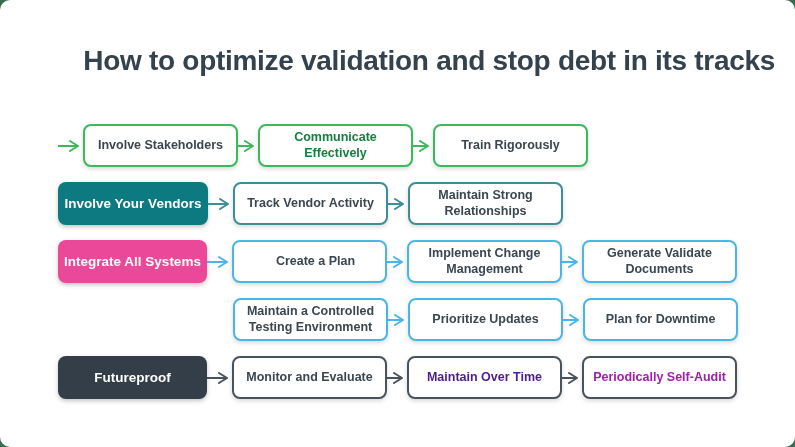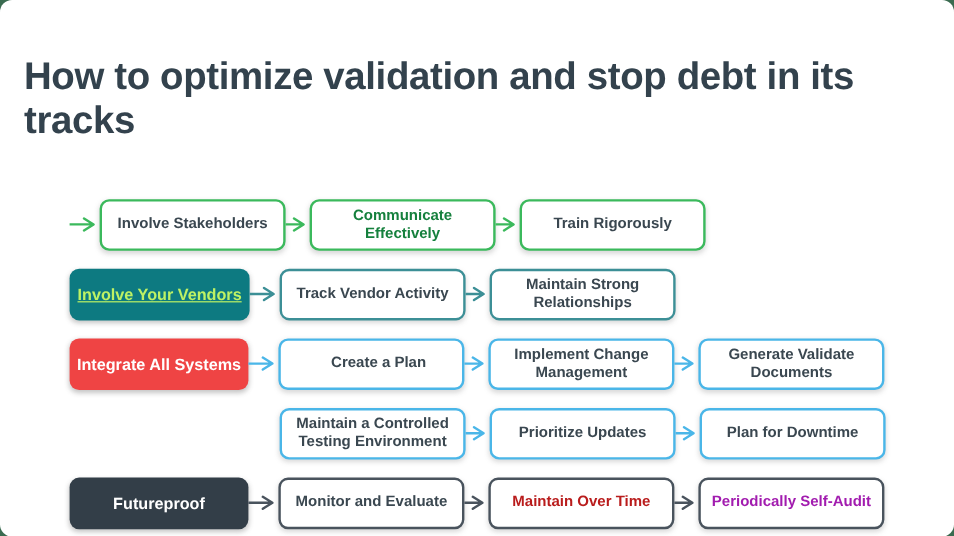--- a/index.html
+++ b/index.html
@@ -4,21 +4,21 @@
 <style>
   html,body{margin:0;padding:0;}
   body{
     width:795px;height:447px;position:relative;overflow:hidden;
     font-family:"Liberation Sans",sans-serif;
   }
   .card{
     position:absolute;inset:0;border-radius:10px;overflow:hidden;
   }
   .title{
-    text-align:left;margin:45px 20px 0;font-size:32px;font-weight:700;
+    text-align:right;margin:45px 20px 0;font-size:28px;font-weight:700;
     letter-spacing:-0.3px;line-height:1.15;
   }
   .flow{margin-top:47px;padding:0 58px;}
   .row{display:flex;align-items:stretch;height:43px;margin-bottom:15px;}
   .row:last-child{margin-top:3px;}
   .hdr{
     width:150px;border-radius:8px;font-weight:700;font-size:13.5px;
     display:flex;align-items:center;justify-content:center;text-align:center;
     box-shadow:0 2px 4px rgba(60,60,60,.30);box-sizing:border-box;padding:2px 6px;
   }
@@ -52,36 +52,36 @@
         </span>
         <div class="box" style="border-color: rgb(59, 185, 92); color: #15803d;">Communicate Effectively</div>
         <span class="acell s">
           <svg width="20" height="14" viewBox="0 0 20 14">
             <path d="M0 7 H13 M7 2 L15 7 L7 12" fill="none" stroke="#3BB95C" stroke-width="2" stroke-linecap="round" stroke-linejoin="round"></path>
           </svg>
         </span>
         <div class="box" style="border-color: rgb(59, 185, 92); color: rgb(58, 71, 80);">Train Rigorously</div>
       </div>
       <div class="row">
-        <div class="hdr" style="background: rgb(13, 122, 129); color: #bef264; text-decoration: underline;">Involve Your Vendors</div>
+        <div class="hdr" style="background: rgb(13, 122, 129); color: #ffffff;">Involve Your Vendors</div>
         <span class="acell">
           <svg width="25" height="14" viewBox="0 0 25 14">
             <path d="M0 7 H18 M12 2 L20 7 L12 12" fill="none" stroke="#3C8F96" stroke-width="2" stroke-linecap="round" stroke-linejoin="round"></path>
           </svg>
         </span>
         <div class="box" style="border-color: rgb(60, 143, 150); color: rgb(58, 71, 80);">Track Vendor Activity</div>
         <span class="acell s">
           <svg width="20" height="14" viewBox="0 0 20 14">
             <path d="M0 7 H13 M7 2 L15 7 L7 12" fill="none" stroke="#3C8F96" stroke-width="2" stroke-linecap="round" stroke-linejoin="round"></path>
           </svg>
         </span>
         <div class="box" style="border-color: rgb(60, 143, 150); color: rgb(58, 71, 80);">Maintain Strong Relationships</div>
       </div>
       <div class="row">
-        <div class="hdr" style="background: #ef4444; color: rgb(255, 255, 255);">Integrate All Systems</div>
+        <div class="hdr" style="background: #ec4899; color: rgb(255, 255, 255);">Integrate All Systems</div>
         <span class="acell">
           <svg width="25" height="14" viewBox="0 0 25 14">
             <path d="M0 7 H18 M12 2 L20 7 L12 12" fill="none" stroke="#4AB6E8" stroke-width="2" stroke-linecap="round" stroke-linejoin="round"></path>
           </svg>
         </span>
         <div class="box" style="border-color: rgb(74, 182, 232); color: rgb(58, 71, 80); padding-left: 20px;">Create a Plan</div>
         <span class="acell s">
           <svg width="20" height="14" viewBox="0 0 20 14">
             <path d="M0 7 H13 M7 2 L15 7 L7 12" fill="none" stroke="#4AB6E8" stroke-width="2" stroke-linecap="round" stroke-linejoin="round"></path>
           </svg>
@@ -116,21 +116,21 @@
           <svg width="25" height="14" viewBox="0 0 25 14">
             <path d="M0 7 H18 M12 2 L20 7 L12 12" fill="none" stroke="#49535D" stroke-width="2" stroke-linecap="round" stroke-linejoin="round"></path>
           </svg>
         </span>
         <div class="box" style="border-color: rgb(73, 83, 93); color: rgb(58, 71, 80);">Monitor and Evaluate</div>
         <span class="acell s">
           <svg width="20" height="14" viewBox="0 0 20 14">
             <path d="M0 7 H13 M7 2 L15 7 L7 12" fill="none" stroke="#49535D" stroke-width="2" stroke-linecap="round" stroke-linejoin="round"></path>
           </svg>
         </span>
-        <div class="box" style="border-color: rgb(73, 83, 93); color: #b91c1c;">Maintain Over Time</div>
+        <div class="box" style="border-color: rgb(73, 83, 93); color: #4c1d95;">Maintain Over Time</div>
         <span class="acell s">
           <svg width="20" height="14" viewBox="0 0 20 14">
             <path d="M0 7 H13 M7 2 L15 7 L7 12" fill="none" stroke="#49535D" stroke-width="2" stroke-linecap="round" stroke-linejoin="round"></path>
           </svg>
         </span>
         <div class="box" style="border-color: rgb(73, 83, 93); color: #a21caf;">Periodically Self-Audit</div>
       </div>
     </div>
 </div>
 

